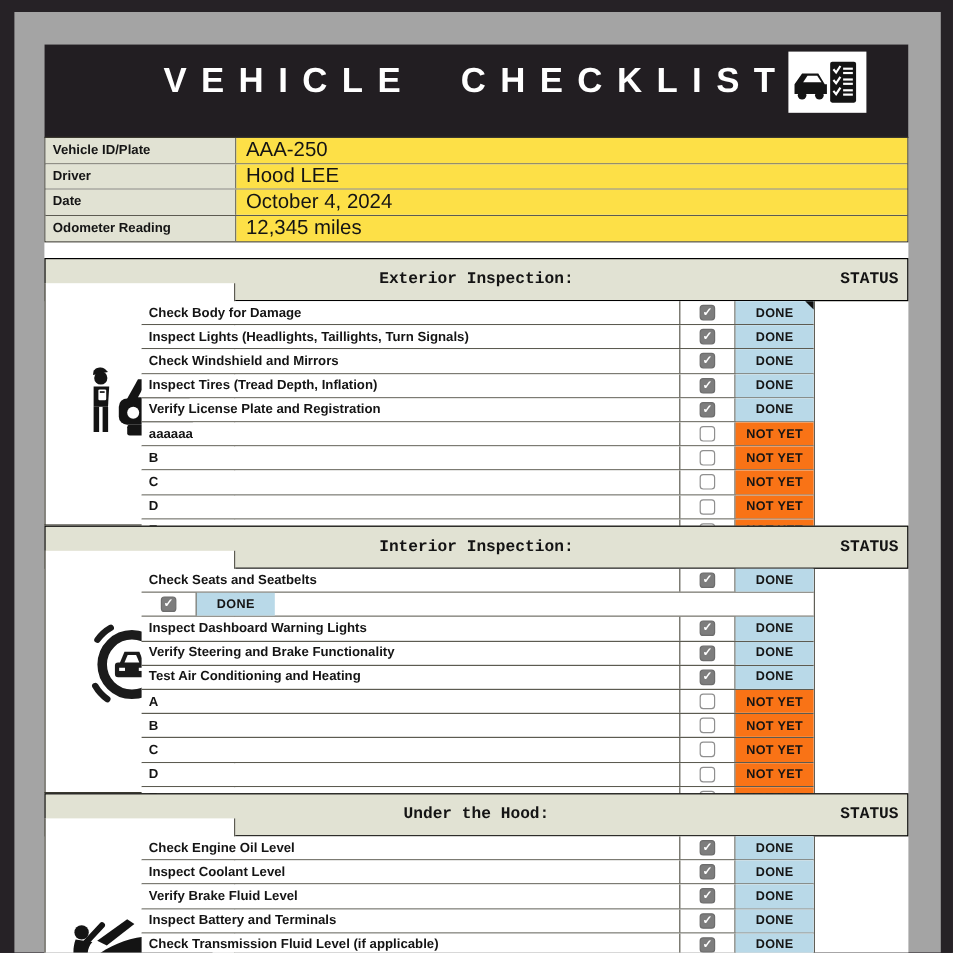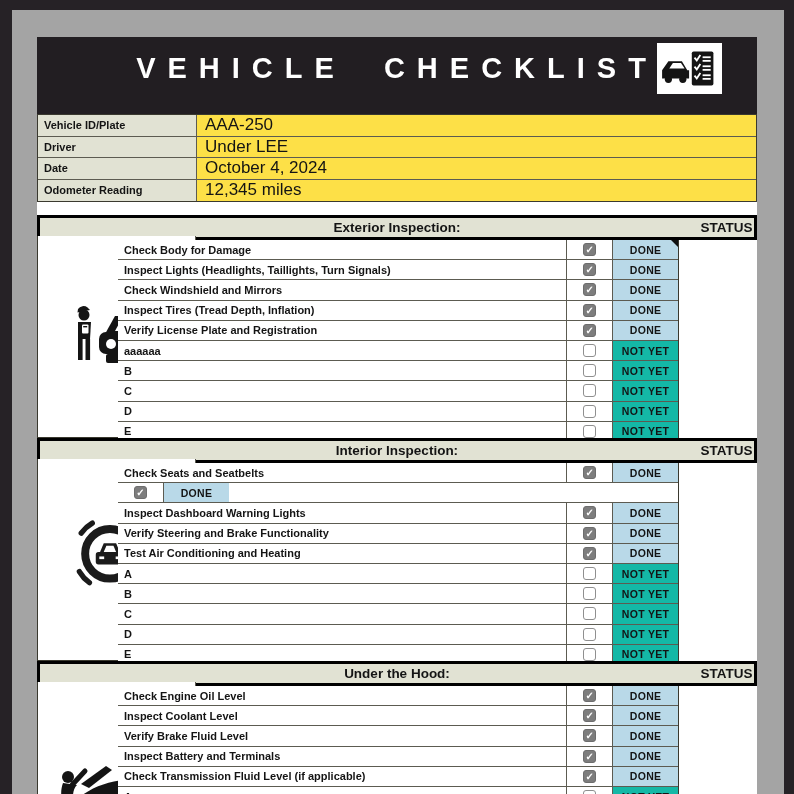--- a/index.html
+++ b/index.html
@@ -20,21 +20,21 @@
   .info{position:absolute;left:0;top:77px;width:720px;border:1px solid #3a392f;box-sizing:border-box;}
   .info .irow{display:flex;height:21.5px;box-sizing:border-box;border-bottom:1px solid #5c5b51;}
   .info .irow:last-child{border-bottom:none;}
   .info .ilabel{width:159px;box-sizing:border-box;background:#e1e2d3;border-right:1px solid #5c5b51;
     font-weight:bold;font-size:11px;display:flex;align-items:center;padding-left:6px;}
   .info .ivalue{flex:1;font-size:17px;display:flex;align-items:center;padding-left:8px;background:#fde047;}
 
   
   .section{position:absolute;left:0;width:720px;}
   .sec1{top:178px;} .sec2{top:401px;} .sec3{top:624px;}
-  .band{position:relative;height:25px;background:#e1e2d3;border:3px solid #000000;box-sizing:border-box;}
+  .band{position:relative;height:36px;background:#e1e2d3;border:1px solid #000000;box-sizing:border-box;font-family:Liberation Mono, monospace;}
   .band .band-title{position:absolute;left:0;top:0;width:100%;height:100%;display:flex;
     align-items:center;justify-content:center;font-weight:bold;font-size:13.5px;}
   .band .band-status{position:absolute;left:655px;top:0;width:63px;height:100%;display:flex;
     align-items:center;justify-content:center;font-weight:bold;font-size:13.5px;}
   .rows{position:relative;margin-left:81px;width:561px;border-right:1px solid #3a392f;box-sizing:border-box;}
   .icon-cell{position:absolute;left:0;top:21px;width:159px;box-sizing:border-box;background:#fff;
     border-left:1px solid #3a392f;border-right:1px solid #5c5b51;border-bottom:1px solid #3a392f;
     display:flex;align-items:center;justify-content:center;overflow:hidden;}
   .sec1 .icon-cell,.sec2 .icon-cell{height:202px;}
   .sec3 .icon-cell{height:142px;border-bottom:none;align-items:flex-end;}
@@ -43,21 +43,21 @@
   .item-cell{width:450px;border-right:1px solid #5c5b51;display:flex;align-items:center;
     padding-left:6px;font-weight:bold;font-size:11px;white-space:nowrap;overflow:hidden;}
   .cb-cell{width:46px;border-right:1px solid #5c5b51;display:flex;align-items:center;justify-content:center;}
   .cb{width:13px;height:13px;border-radius:3px;box-sizing:border-box;border:1.5px solid #8f8f8f;
     background:#fff;display:flex;align-items:center;justify-content:center;
     font-size:10px;line-height:13px;color:#fff;cursor:pointer;}
   .cb.checked{background:#7d7d7d;border:1.5px solid #6d6d6d;font-weight:bold;}
   .status-cell{width:65px;position:relative;display:flex;align-items:center;justify-content:center;
     font-weight:bold;font-size:10.5px;letter-spacing:.3px;}
   .status-cell.done{background:#b9d9e8;}
-  .status-cell.notyet{background:#14b8a6;}
+  .status-cell.notyet{background:#f97316;}
   .tri{position:absolute;top:0;right:0;width:0;height:0;
     border-top:7px solid #111;border-left:7px solid transparent;}
   svg{display:block;}
 </style>
 </head>
 <body>
 
 <div class="canvas">
   <div class="gray-frame"></div>
   <div class="page">
@@ -86,21 +86,21 @@
       </div>
     </div>
 
     <div class="info" id="info-rows">
         <div class="irow">
           <div class="ilabel">Vehicle ID/Plate</div>
           <div class="ivalue">AAA-250</div>
         </div>
         <div class="irow">
           <div class="ilabel">Driver</div>
-          <div class="ivalue">Under LEE</div>
+          <div class="ivalue">Hood LEE</div>
         </div>
         <div class="irow">
           <div class="ilabel">Date</div>
           <div class="ivalue">October 4, 2024</div>
         </div>
         <div class="irow">
           <div class="ilabel">Odometer Reading</div>
           <div class="ivalue">12,345 miles</div>
         </div>
       </div>

